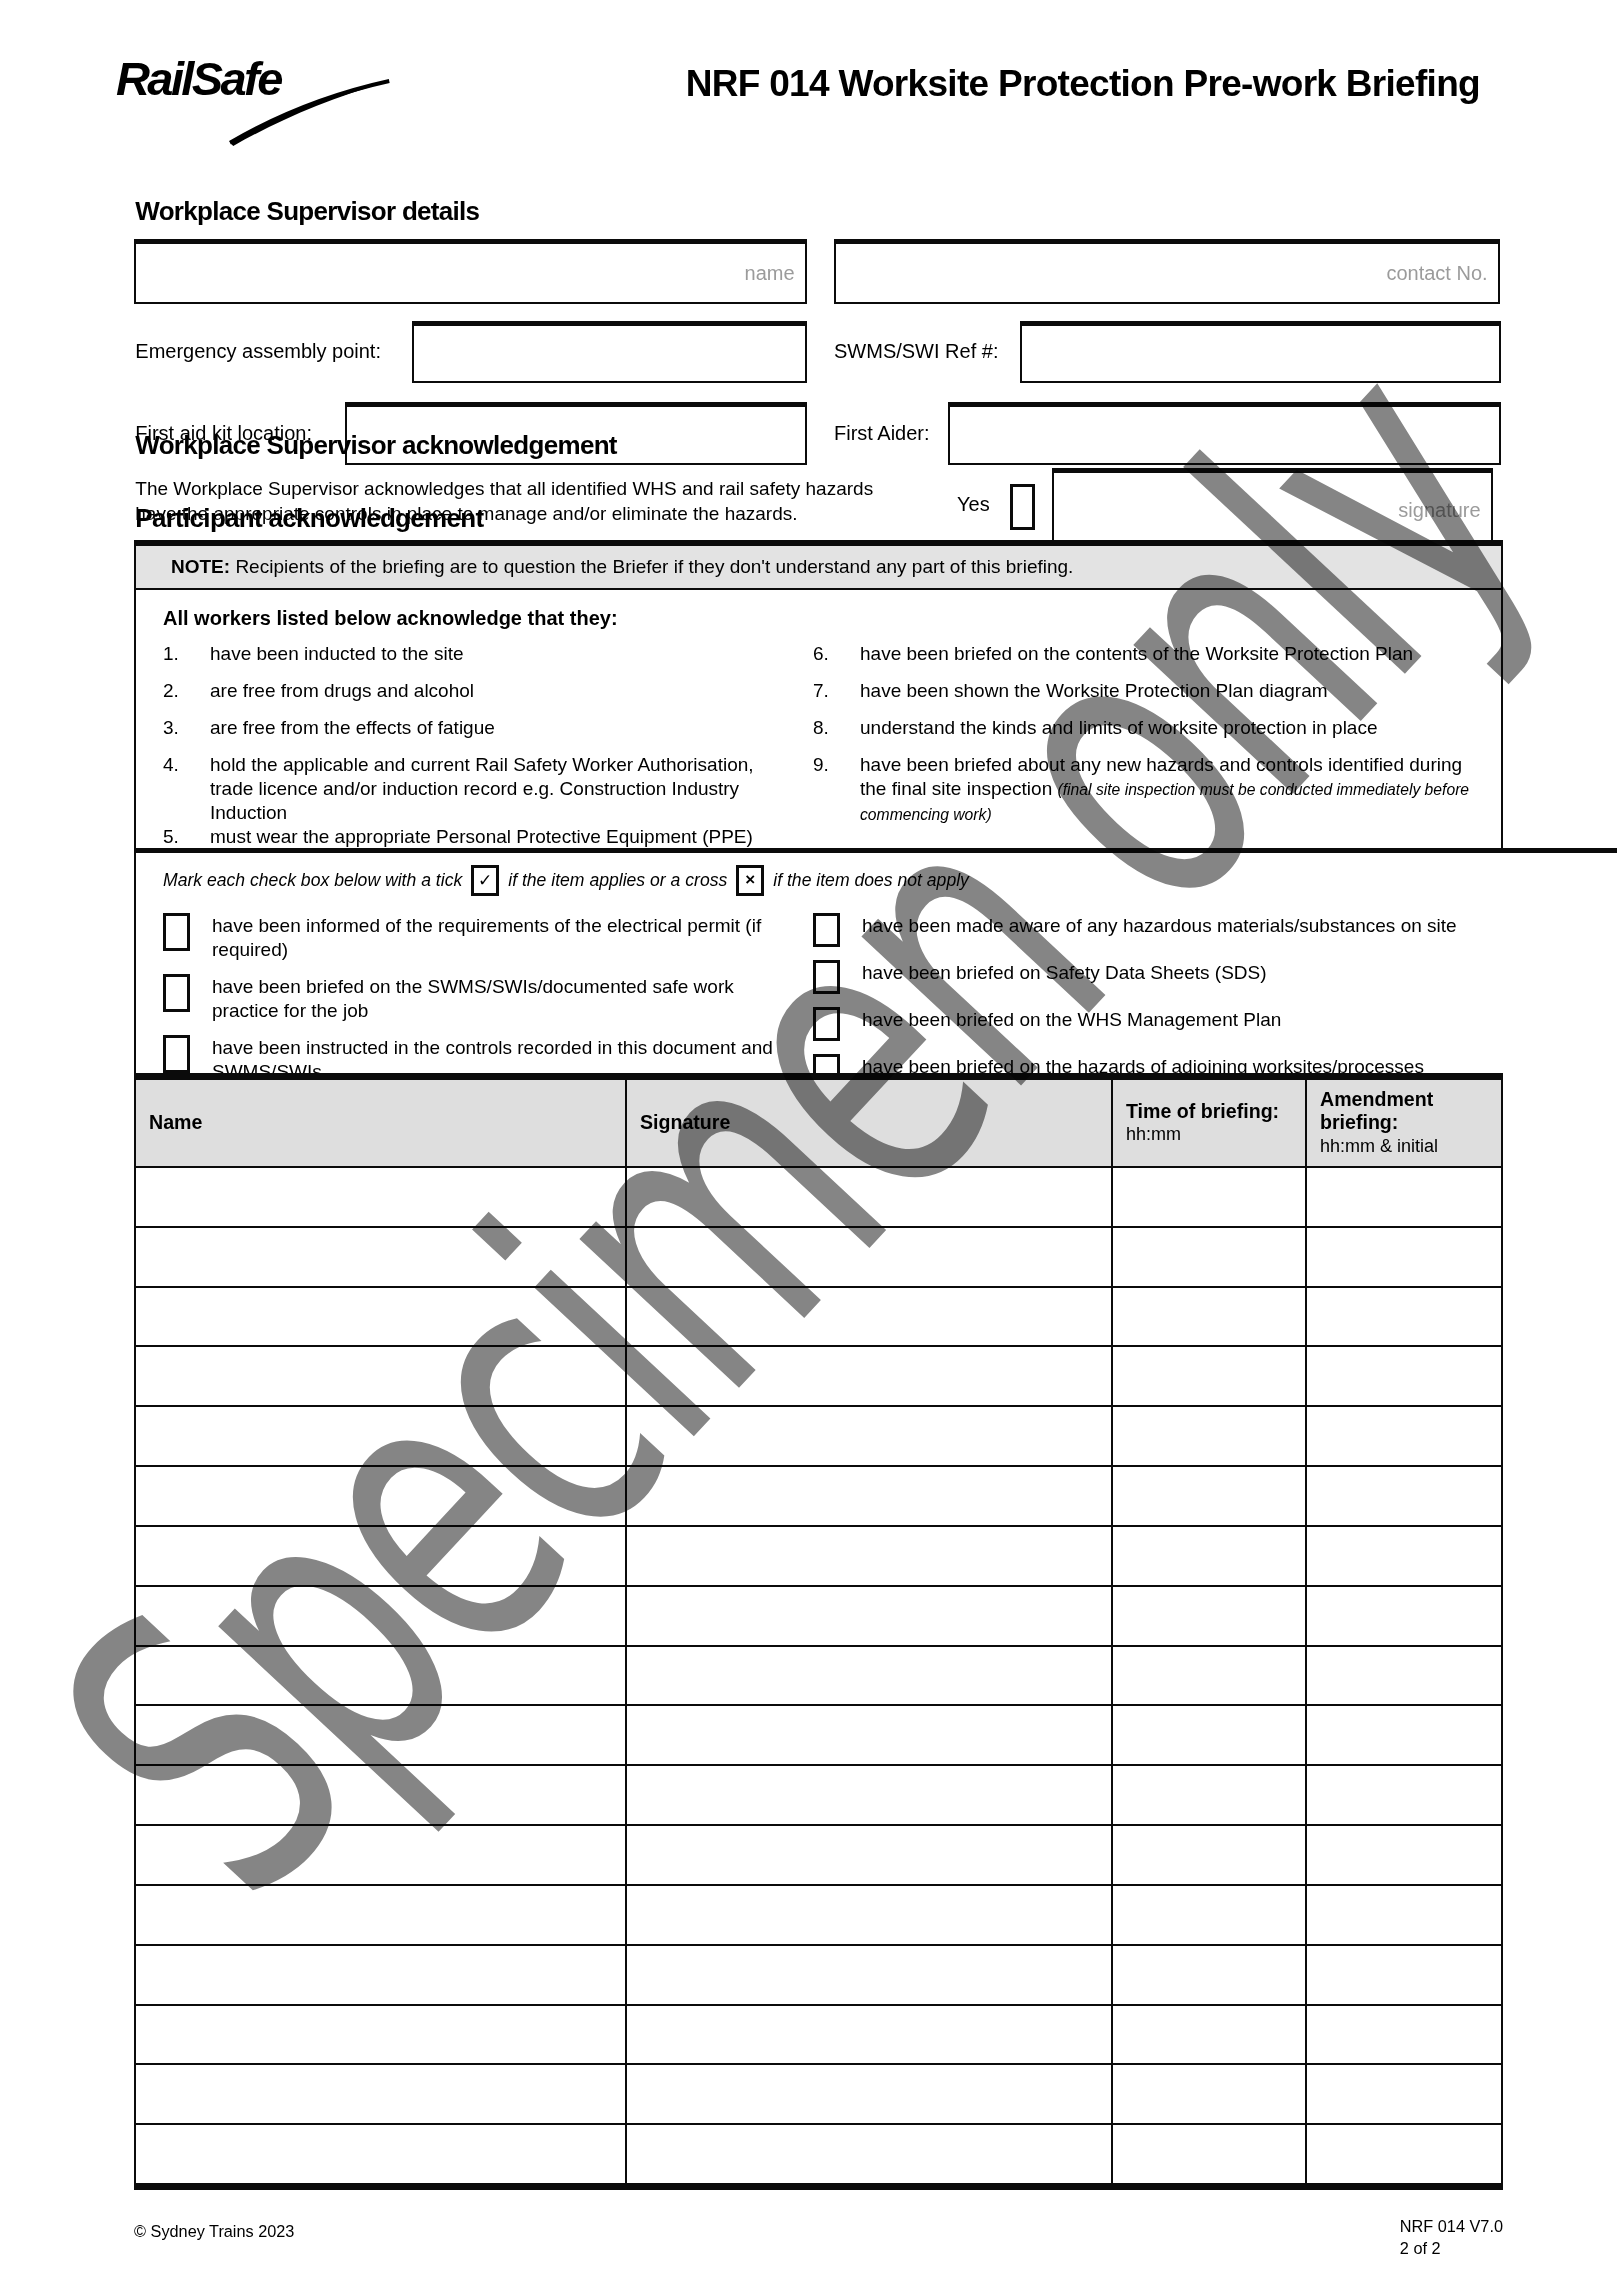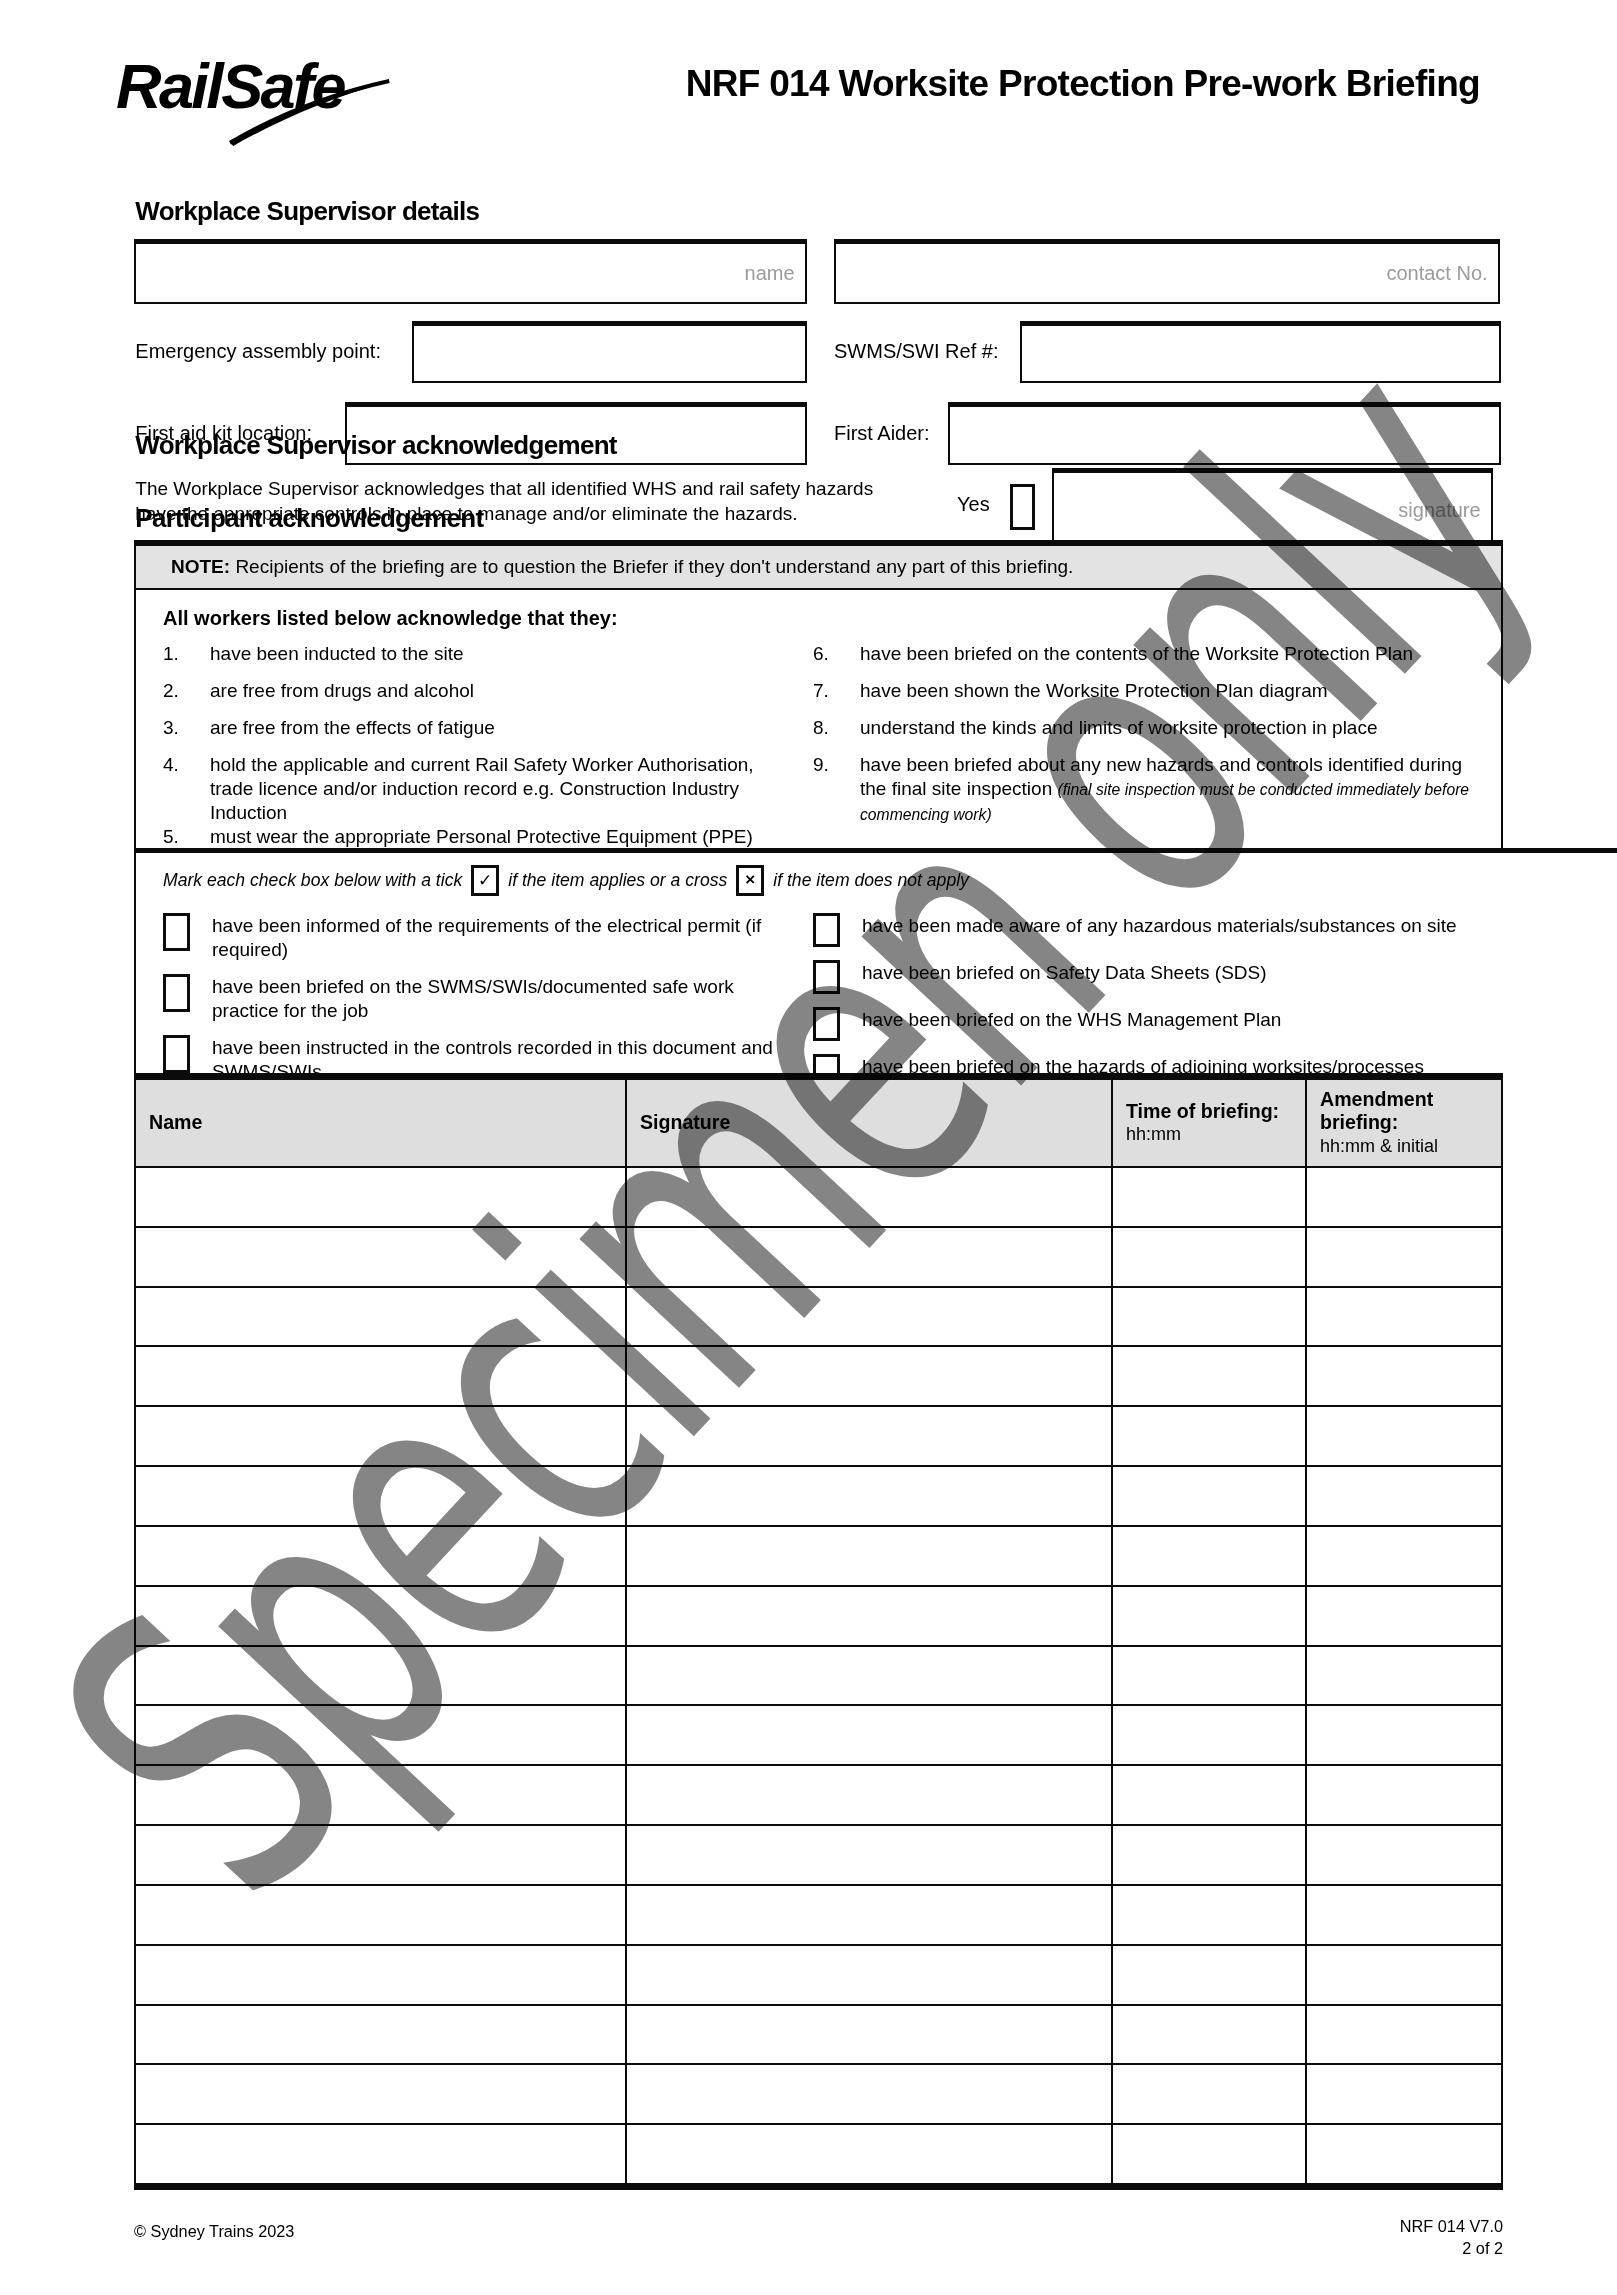--- a/index.html
+++ b/index.html
@@ -4,21 +4,21 @@
 <style>
   html,body{margin:0;padding:0;background:#ffffff;}
   body{
     width:1618px;height:2295px;position:relative;overflow:hidden;
     font-family:"Liberation Sans",sans-serif;color:#000;
   }
   .content{position:absolute;left:134px;top:0;width:1369px;}
 
   
   .logo{position:absolute;left:116px;top:55px;width:280px;height:91px;}
-  .logo-text{font-style:italic;font-weight:bold;font-size:63px;letter-spacing:-2.6px;line-height:1;}
+  .logo-text{font-style:italic;font-weight:bold;font-size:47px;letter-spacing:-2.6px;line-height:1;}
   .logo-swoosh{position:absolute;left:0;top:0;pointer-events:none;}
   .doc-title{
     position:absolute;left:456px;top:63px;width:1024px;text-align:right;
     font-weight:bold;font-size:37px;letter-spacing:-0.7px;
   }
 
   
   .h-sec{position:absolute;font-weight:bold;font-size:26px;letter-spacing:-0.7px;}
 
   
@@ -99,21 +99,21 @@
   .tbody{
     border-left:2.6px solid #0b0b0b;border-right:2.6px solid #0b0b0b;border-bottom:7.2px solid #0b0b0b;
     box-sizing:border-box;height:1022px;display:flex;flex-direction:column;background:#fff;
   }
   .trow{flex:1;display:flex;border-top:2px solid #0b0b0b;}
   .trow:first-child{border-top:none;}
   .tcell{box-sizing:border-box;height:100%;}
 
   
   .footer-left{position:absolute;left:134px;top:2222px;font-size:16.3px;}
-  .footer-right{position:absolute;right:115px;top:2216px;text-align:right;font-size:16.3px;line-height:21.5px;}
+  .footer-right{position:absolute;right:115px;top:2216px;text-align:left;font-size:16.3px;line-height:21.5px;}
 
   
   .watermark{
     position:absolute;left:792px;top:1128px;z-index:60;pointer-events:none;
     transform:translate(-50%,-50%) rotate(-47deg) scale(0.88,1.3);
     font-family:"DejaVu Sans",sans-serif;font-size:307px;letter-spacing:-9px;
     color:var(--watermark,#858585);white-space:nowrap;mix-blend-mode:multiply;
   }
 </style>
 </head>

